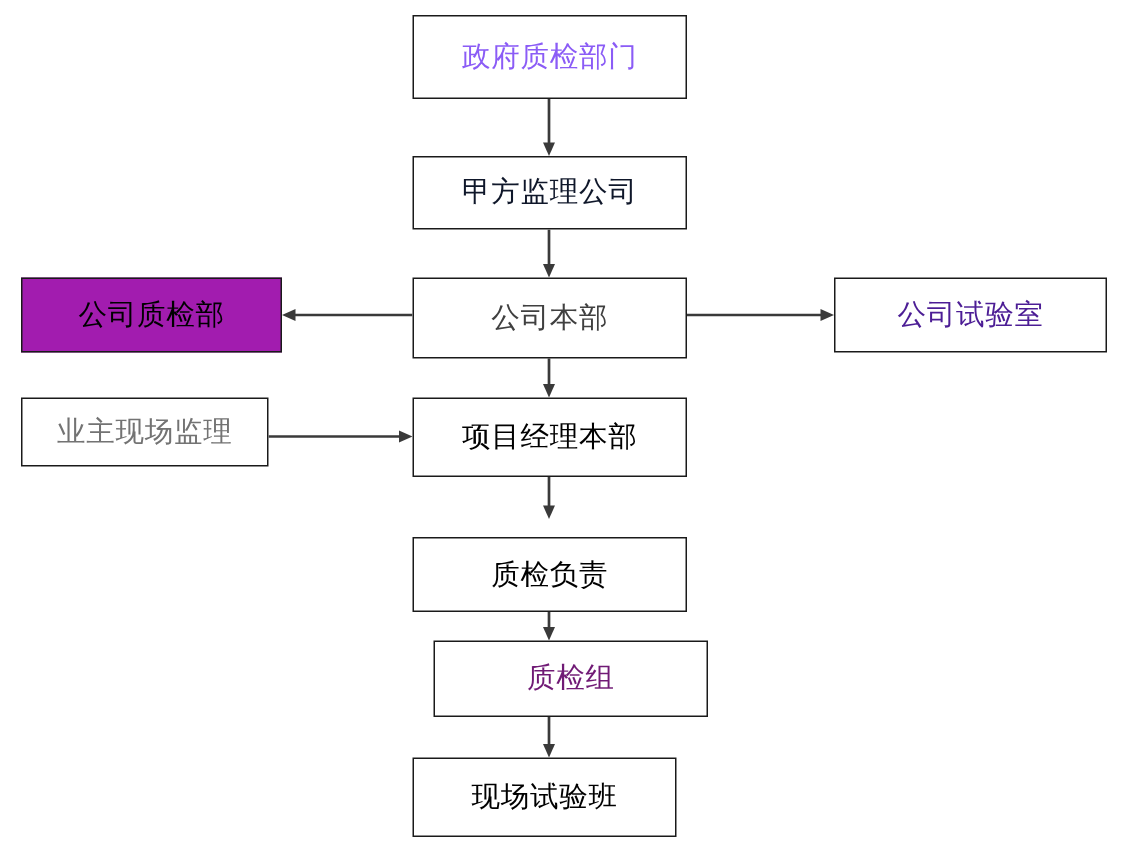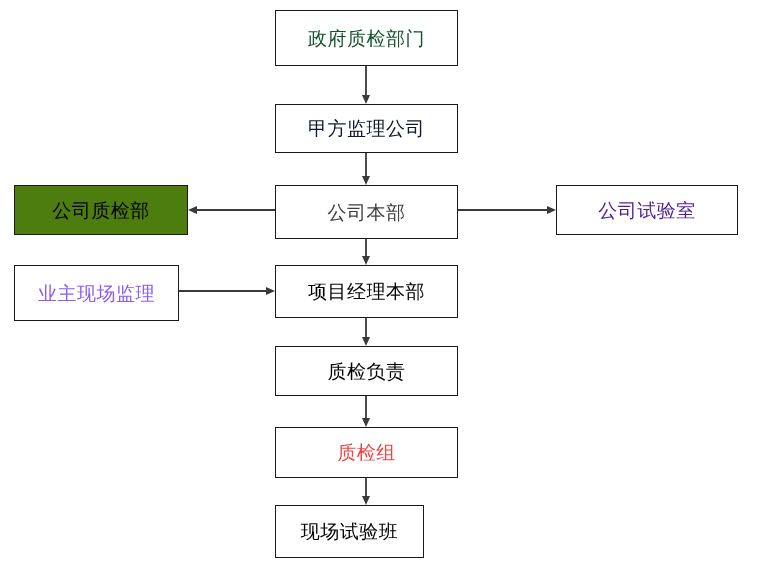--- a/index.html
+++ b/index.html
@@ -81,44 +81,44 @@
       <g>
         <line x1="366" y1="396" x2="366" y2="420" stroke="#3a3a3a" stroke-width="1.8"></line>
         <polygon points="366,427 362,418 370,418" fill="#3a3a3a"></polygon>
       </g>
       <g>
         <line x1="366" y1="478" x2="366" y2="498" stroke="#3a3a3a" stroke-width="1.8"></line>
         <polygon points="366,505 362,496 370,496" fill="#3a3a3a"></polygon>
       </g>
     </svg>
   <div id="node-layer">
-      <div class="node" style="left: 275px; top: 10px; width: 183px; height: 56px; border-color: rgb(26, 26, 26); background: rgb(255, 255, 255); color: #14532d;">
+      <div class="node" style="left: 275px; top: 10px; width: 183px; height: 56px; border-color: rgb(26, 26, 26); background: rgb(255, 255, 255); color: #8b5cf6;">
         <span class="node-label">政府质检部门</span>
       </div>
       <div class="node" style="left: 275px; top: 104px; width: 183px; height: 49px; border-color: rgb(26, 26, 26); background: rgb(255, 255, 255); color: #0f172a;">
         <span class="node-label">甲方监理公司</span>
       </div>
-      <div class="node" style="left: 14px; top: 185px; width: 174px; height: 50px; border-color: rgb(26, 26, 26); background: #4d7c0f; color: rgb(0, 0, 0);">
+      <div class="node" style="left: 14px; top: 185px; width: 174px; height: 50px; border-color: rgb(26, 26, 26); background: #a21caf; color: rgb(0, 0, 0);">
         <span class="node-label">公司质检部</span>
       </div>
       <div class="node" style="left: 275px; top: 185px; width: 183px; height: 54px; border-color: rgb(26, 26, 26); background: rgb(255, 255, 255); color: #404040;">
         <span class="node-label">公司本部</span>
       </div>
       <div class="node" style="left: 556px; top: 185px; width: 182px; height: 50px; border-color: rgb(26, 26, 26); background: rgb(255, 255, 255); color: #4c1d95;">
         <span class="node-label">公司试验室</span>
       </div>
-      <div class="node" style="left: 14px; top: 265px; width: 165px; height: 56px; border-color: rgb(26, 26, 26); background: rgb(255, 255, 255); color: #8b5cf6;">
+      <div class="node" style="left: 14px; top: 265px; width: 165px; height: 46px; border-color: rgb(26, 26, 26); background: rgb(255, 255, 255); color: #737373;">
         <span class="node-label">业主现场监理</span>
       </div>
       <div class="node" style="left: 275px; top: 265px; width: 183px; height: 53px; border-color: rgb(26, 26, 26); background: rgb(255, 255, 255); color: rgb(0, 0, 0); text-align: right;">
         <span class="node-label">项目经理本部</span>
       </div>
-      <div class="node" style="left: 275px; top: 346px; width: 183px; height: 50px; border-color: rgb(26, 26, 26); background: rgb(255, 255, 255); color: rgb(0, 0, 0);">
+      <div class="node" style="left: 275px; top: 358px; width: 183px; height: 50px; border-color: rgb(26, 26, 26); background: rgb(255, 255, 255); color: rgb(0, 0, 0);">
         <span class="node-label">质检负责</span>
       </div>
-      <div class="node" style="left: 275px; top: 427px; width: 183px; height: 51px; border-color: rgb(26, 26, 26); background: rgb(255, 255, 255); color: #ef4444;">
+      <div class="node" style="left: 289px; top: 427px; width: 183px; height: 51px; border-color: rgb(26, 26, 26); background: rgb(255, 255, 255); color: #701a75;">
         <span class="node-label">质检组</span>
       </div>
-      <div class="node" style="left: 275px; top: 505px; width: 149px; height: 53px; border-color: rgb(26, 26, 26); background: rgb(255, 255, 255); color: rgb(0, 0, 0);">
+      <div class="node" style="left: 275px; top: 505px; width: 176px; height: 53px; border-color: rgb(26, 26, 26); background: rgb(255, 255, 255); color: rgb(0, 0, 0);">
         <span class="node-label">现场试验班</span>
       </div>
     </div>
 </div>
 
 </body></html>

